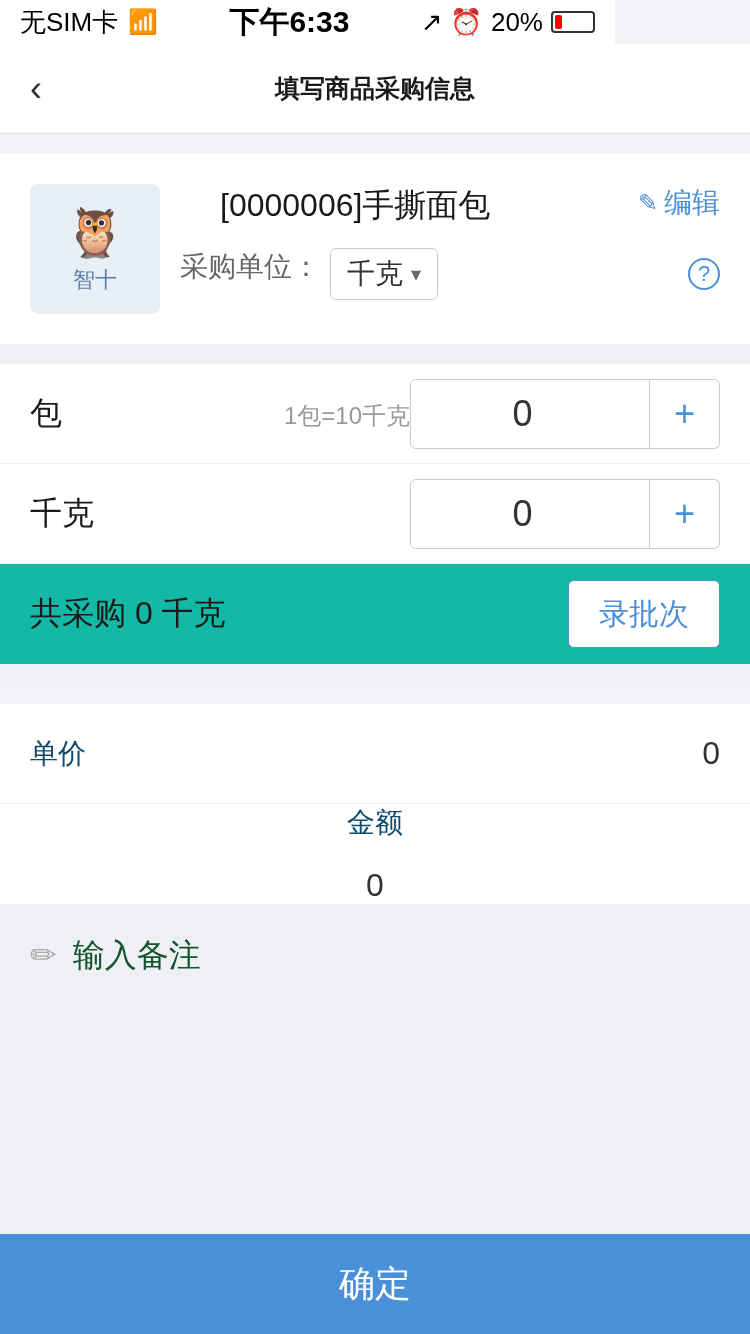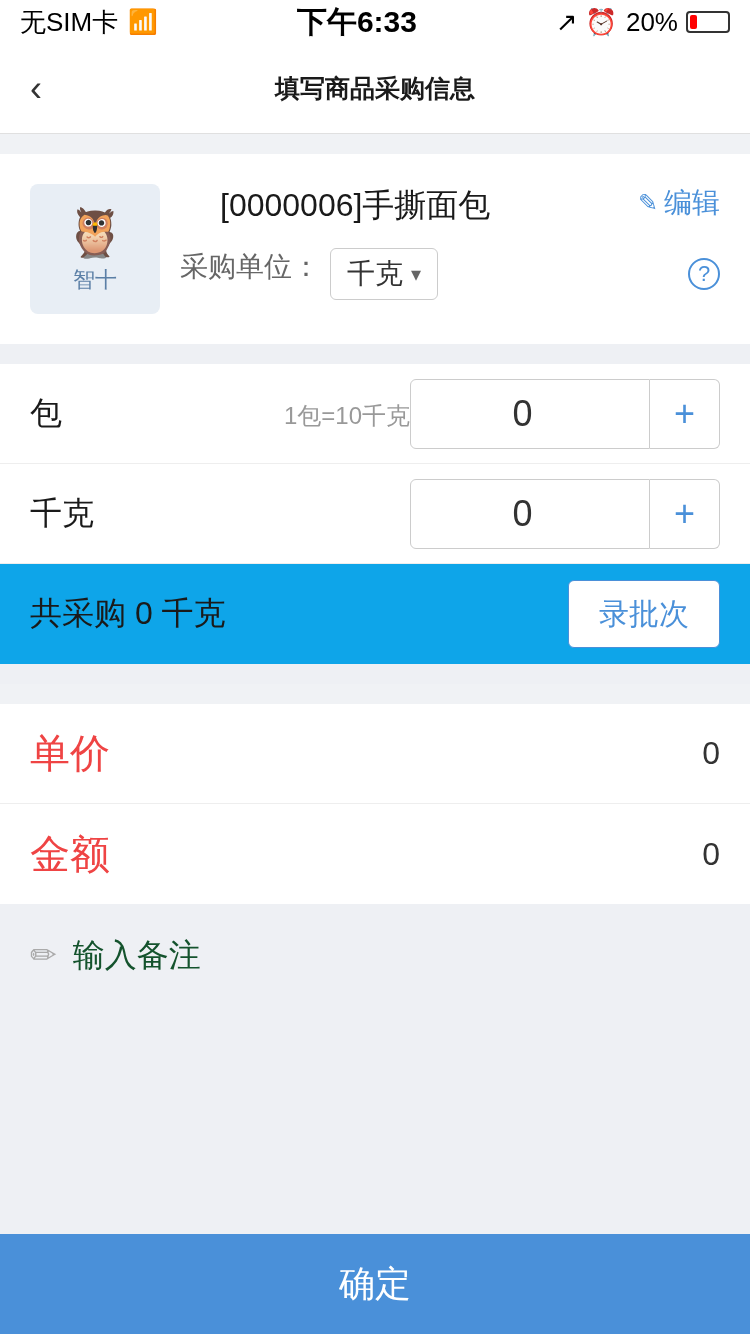--- a/index.html
+++ b/index.html
@@ -7,21 +7,21 @@
     body {
       width: 750px;
       min-height: 1334px;
       font-family: -apple-system, "PingFang SC", "Helvetica Neue", Arial, sans-serif;
       background: #f0f2f5;
       font-size: 32px;
     }
 
     
     .status-bar {
-      width: 750px;
+      width: 615px;
       height: 44px;
       background: #fff;
       display: flex;
       align-items: center;
       justify-content: space-between;
       padding: 16px 20px;
       font-size: 28px;
       font-weight: 500;
     }
     .status-left {
@@ -246,21 +246,21 @@
       cursor: pointer;
     }
 
     
     .summary-row {
       display: flex;
       align-items: center;
       justify-content: space-between;
       padding: 0 30px;
       height: 100px;
-      background: #0ea5e9;
+      background: #14b8a6;
     }
     .summary-text {
       font-size: 32px;
       color: #1a1a1a;
     }
     .batch-btn {
       height: 68px;
       padding: 0 30px;
       border: 1px solid #4a90d9;
       border-radius: 6px;
@@ -279,22 +279,22 @@
     }
     .info-row {
       display: flex;
       align-items: center;
       justify-content: space-between;
       padding: 0 30px;
       height: 100px;
       border-bottom: 1px solid #eee;
     }
     .info-row-label {
-      font-size: 40px;
-      color: #ef4444;
+      font-size: 28px;
+      color: #0c4a6e;
     }
     .info-row-value {
       font-size: 32px;
       color: #333;
     }
 
     
     .notes-section {
       background: #eef0f4;
       padding: 30px;
@@ -432,21 +432,21 @@
     <button class="batch-btn">录批次</button>
   </div>
 
   <div class="divider-section"></div>
 
   <div class="info-section">
     <div class="info-row">
       <span class="info-row-label">单价</span>
       <span class="info-row-value">0</span>
     </div>
-    <div class="info-row" style="border-bottom:none;">
+    <div class="info-row" style="border-bottom:none;flex-direction:column;">
       <span class="info-row-label">金额</span>
       <span class="info-row-value">0</span>
     </div>
   </div>
 
   <div class="notes-section">
     <span class="notes-icon">✏</span>
     <span class="notes-placeholder">输入备注</span>
   </div>
 

